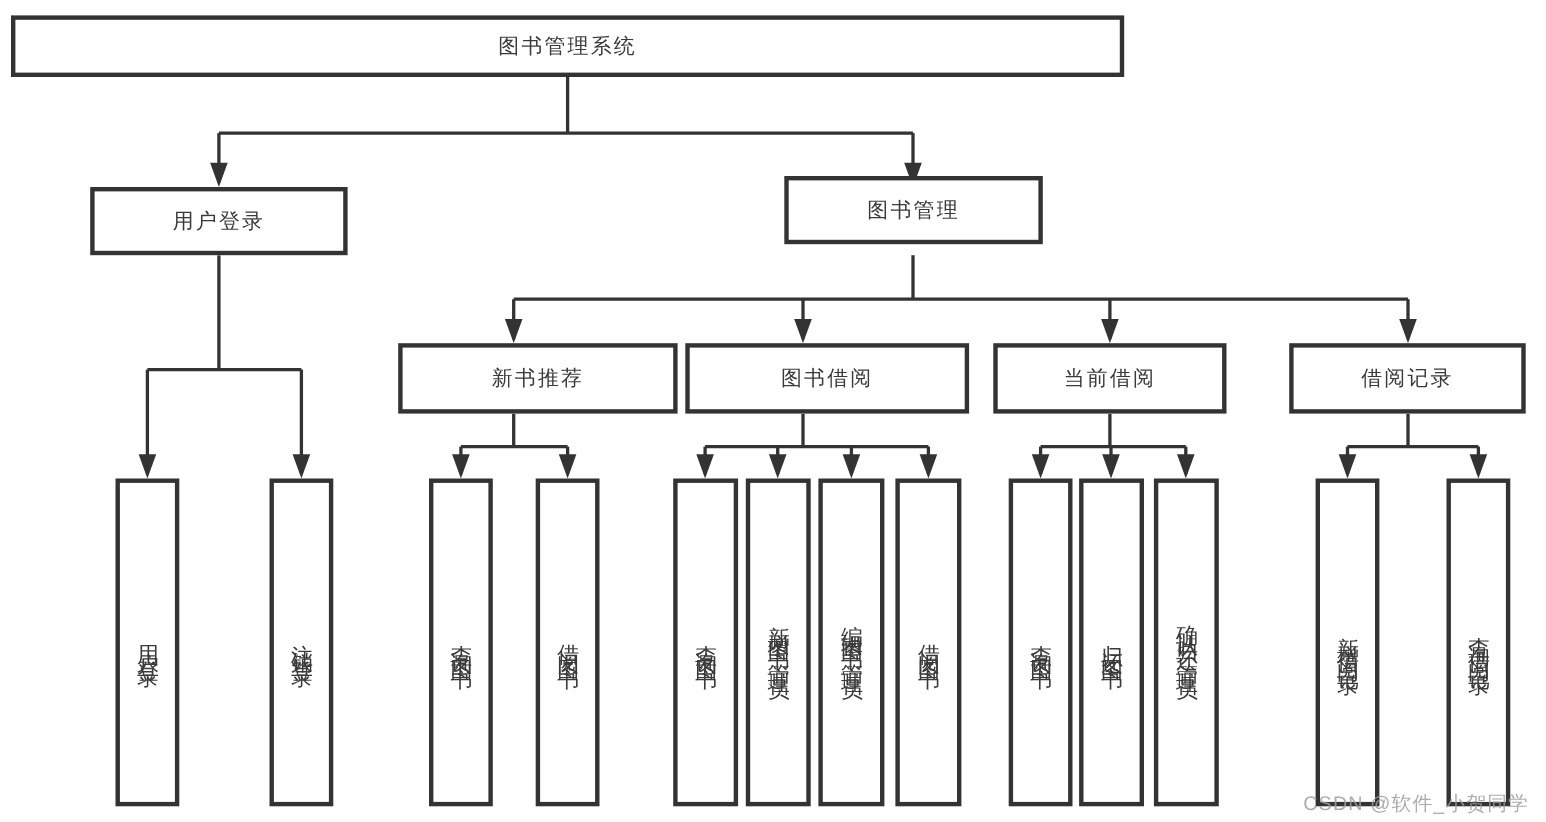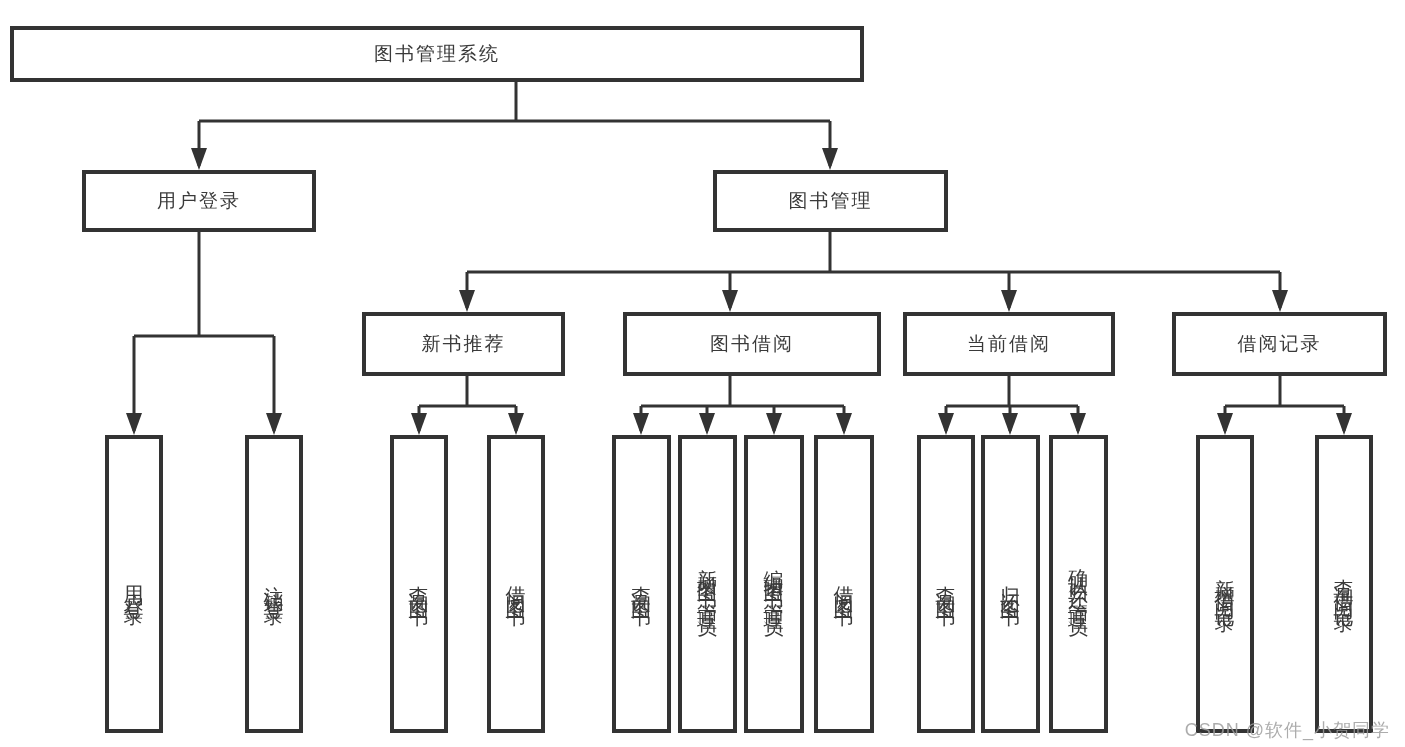--- a/index.html
+++ b/index.html
@@ -92,32 +92,32 @@
     <g>
       <line x1="1280" y1="376" x2="1280" y2="406"></line>
       <line x1="1225" y1="406" x2="1344" y2="406"></line>
       <line x1="1225" y1="406" x2="1225" y2="431"></line>
       <polygon points="1217,413 1233,413 1225,435"></polygon>
       <line x1="1344" y1="406" x2="1344" y2="431"></line>
       <polygon points="1336,413 1352,413 1344,435"></polygon>
     </g>
   </svg>
 
-  <div class="node hnode" style="left:10px;top:26px;width:854px;height:56px;">
+  <div class="node hnode" style="left:10px;top:14px;width:1012px;height:56px;">
     <span>图书管理系统</span>
   </div>
 
   <div class="node hnode" style="left:82px;top:170px;width:234px;height:62px;">
     <span>用户登录</span>
   </div>
-  <div class="node hnode" style="left:713px;top:170px;width:235px;height:62px;">
+  <div class="node hnode" style="left:713px;top:160px;width:235px;height:62px;">
     <span>图书管理</span>
   </div>
 
-  <div class="node hnode" style="left:362px;top:312px;width:203px;height:64px;">
+  <div class="node hnode" style="left:362px;top:312px;width:254px;height:64px;">
     <span>新书推荐</span>
   </div>
   <div class="node hnode" style="left:623px;top:312px;width:258px;height:64px;">
     <span>图书借阅</span>
   </div>
   <div class="node hnode" style="left:1172px;top:312px;width:215px;height:64px;">
     <span>借阅记录</span>
   </div>
   <div class="node hnode" style="left:903px;top:312px;width:212px;height:64px;">
     <span>当前借阅</span>

